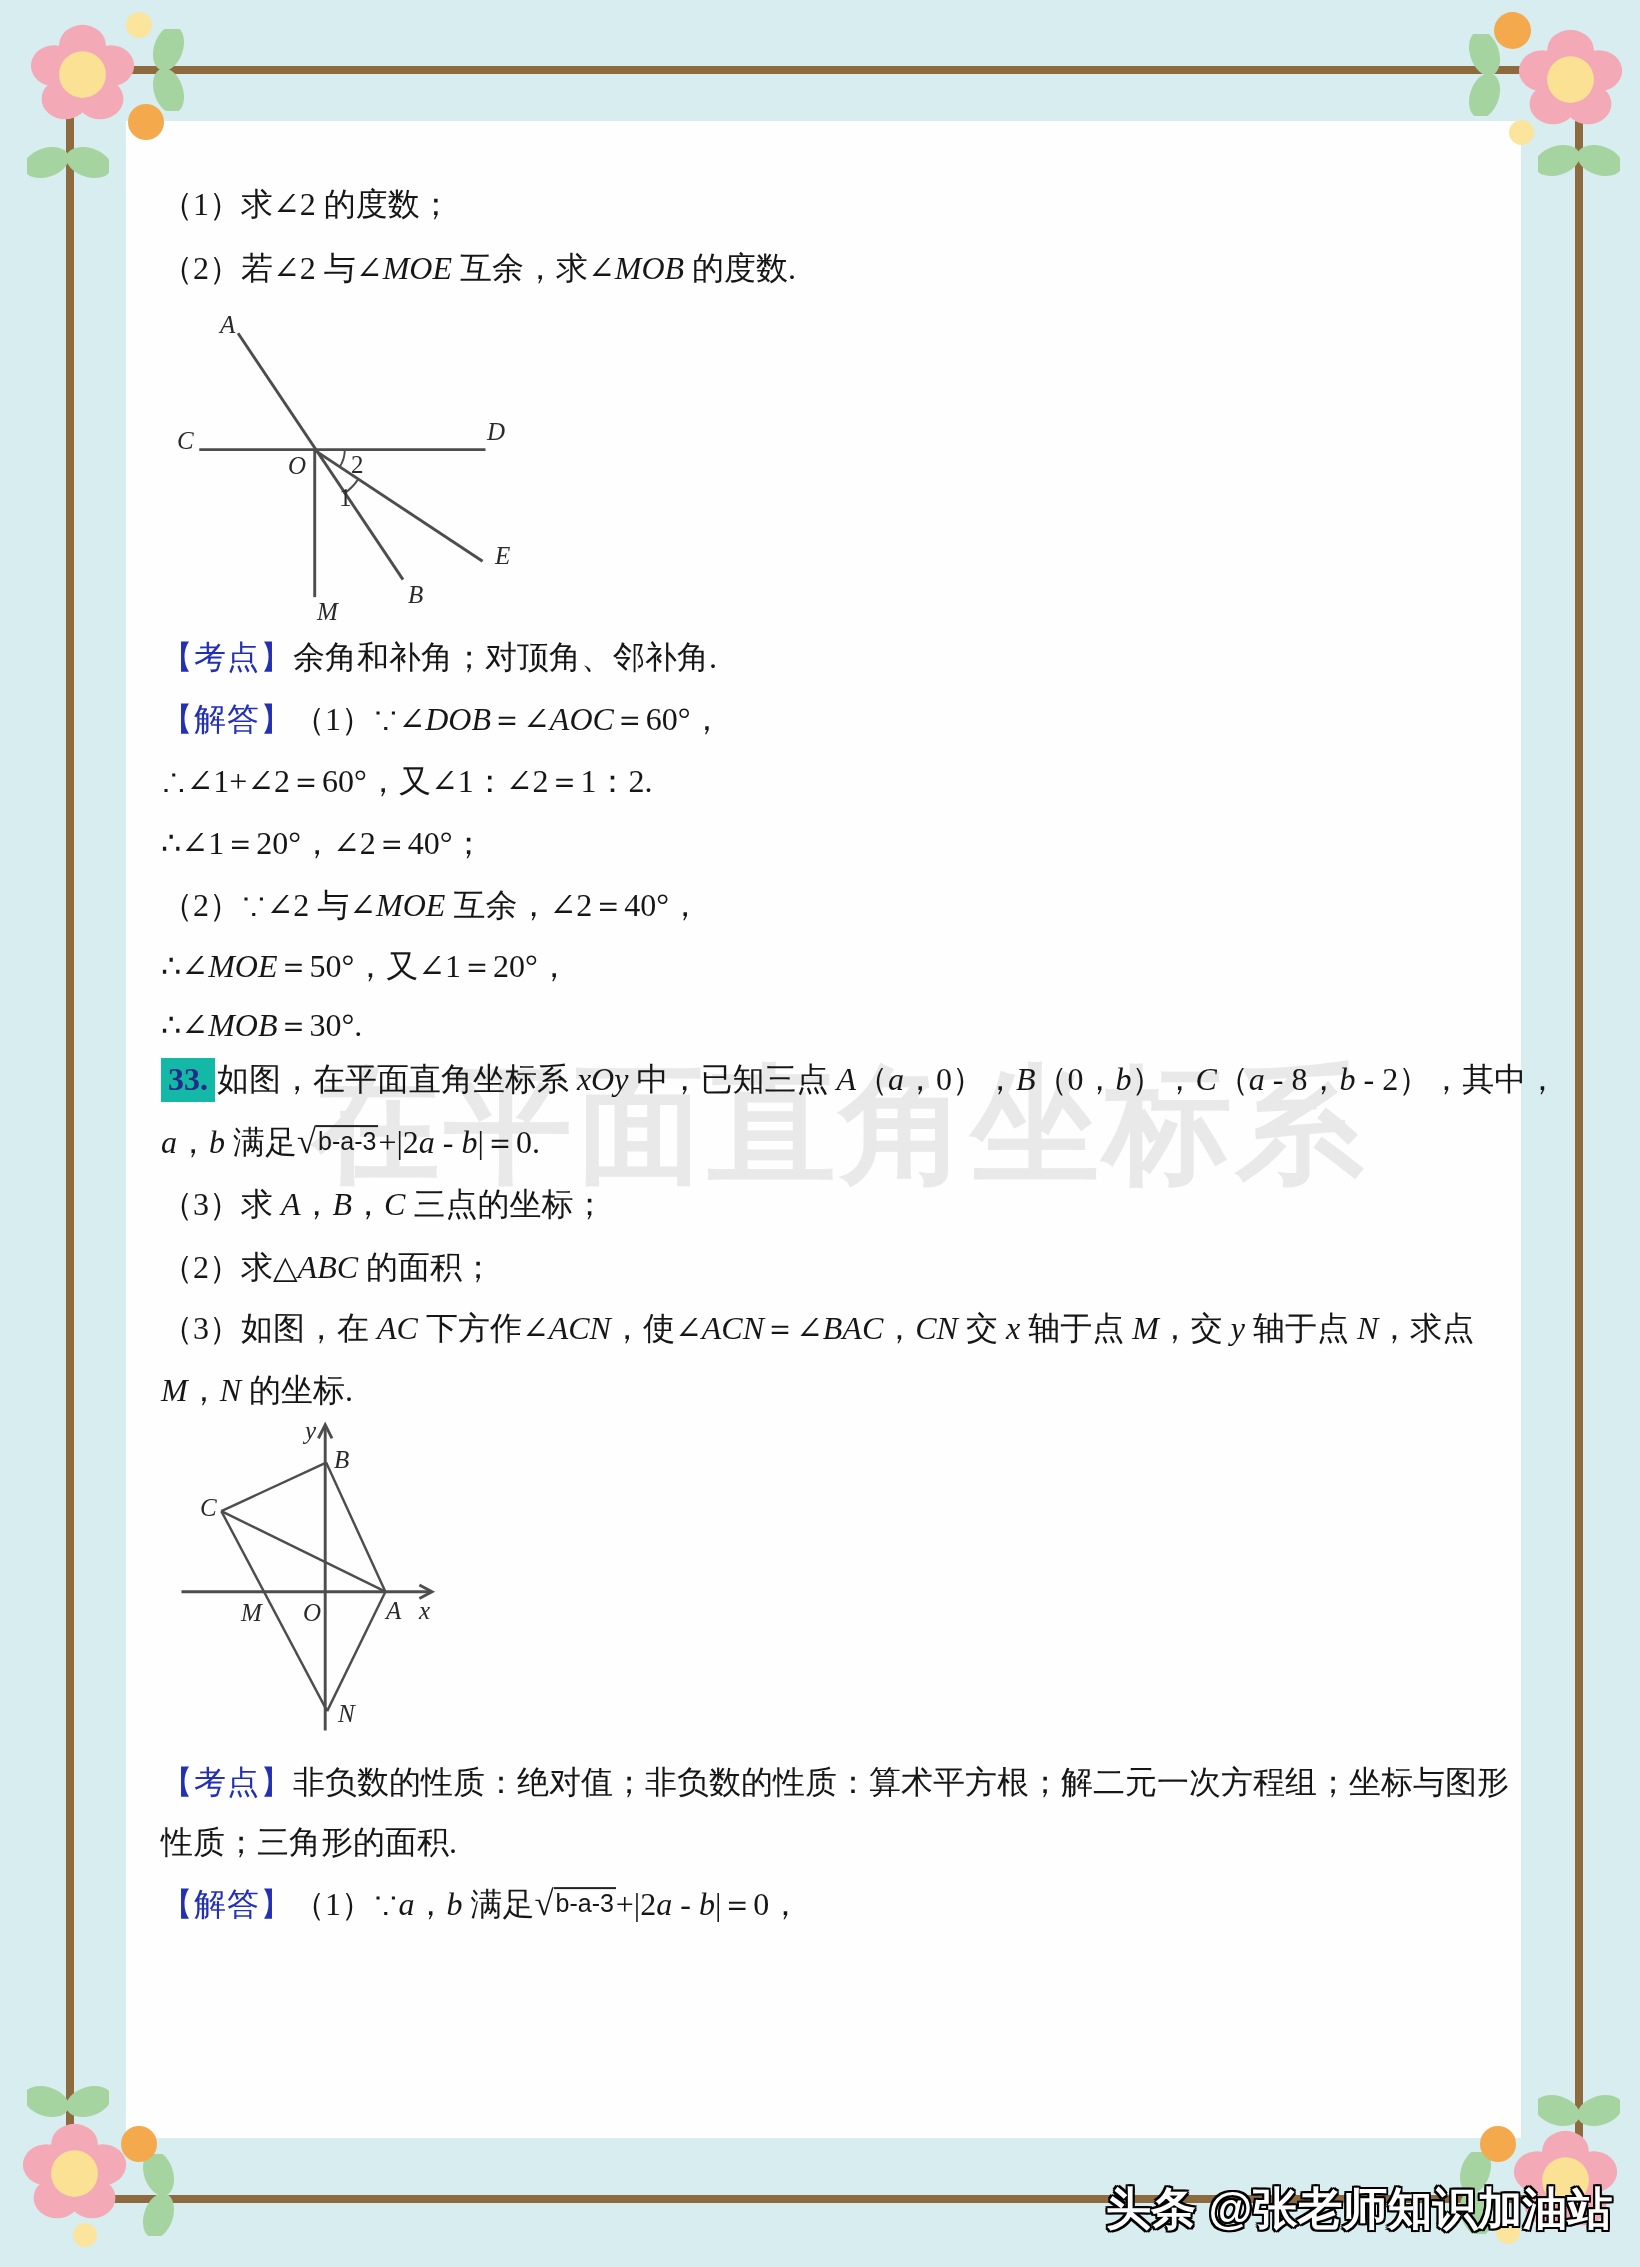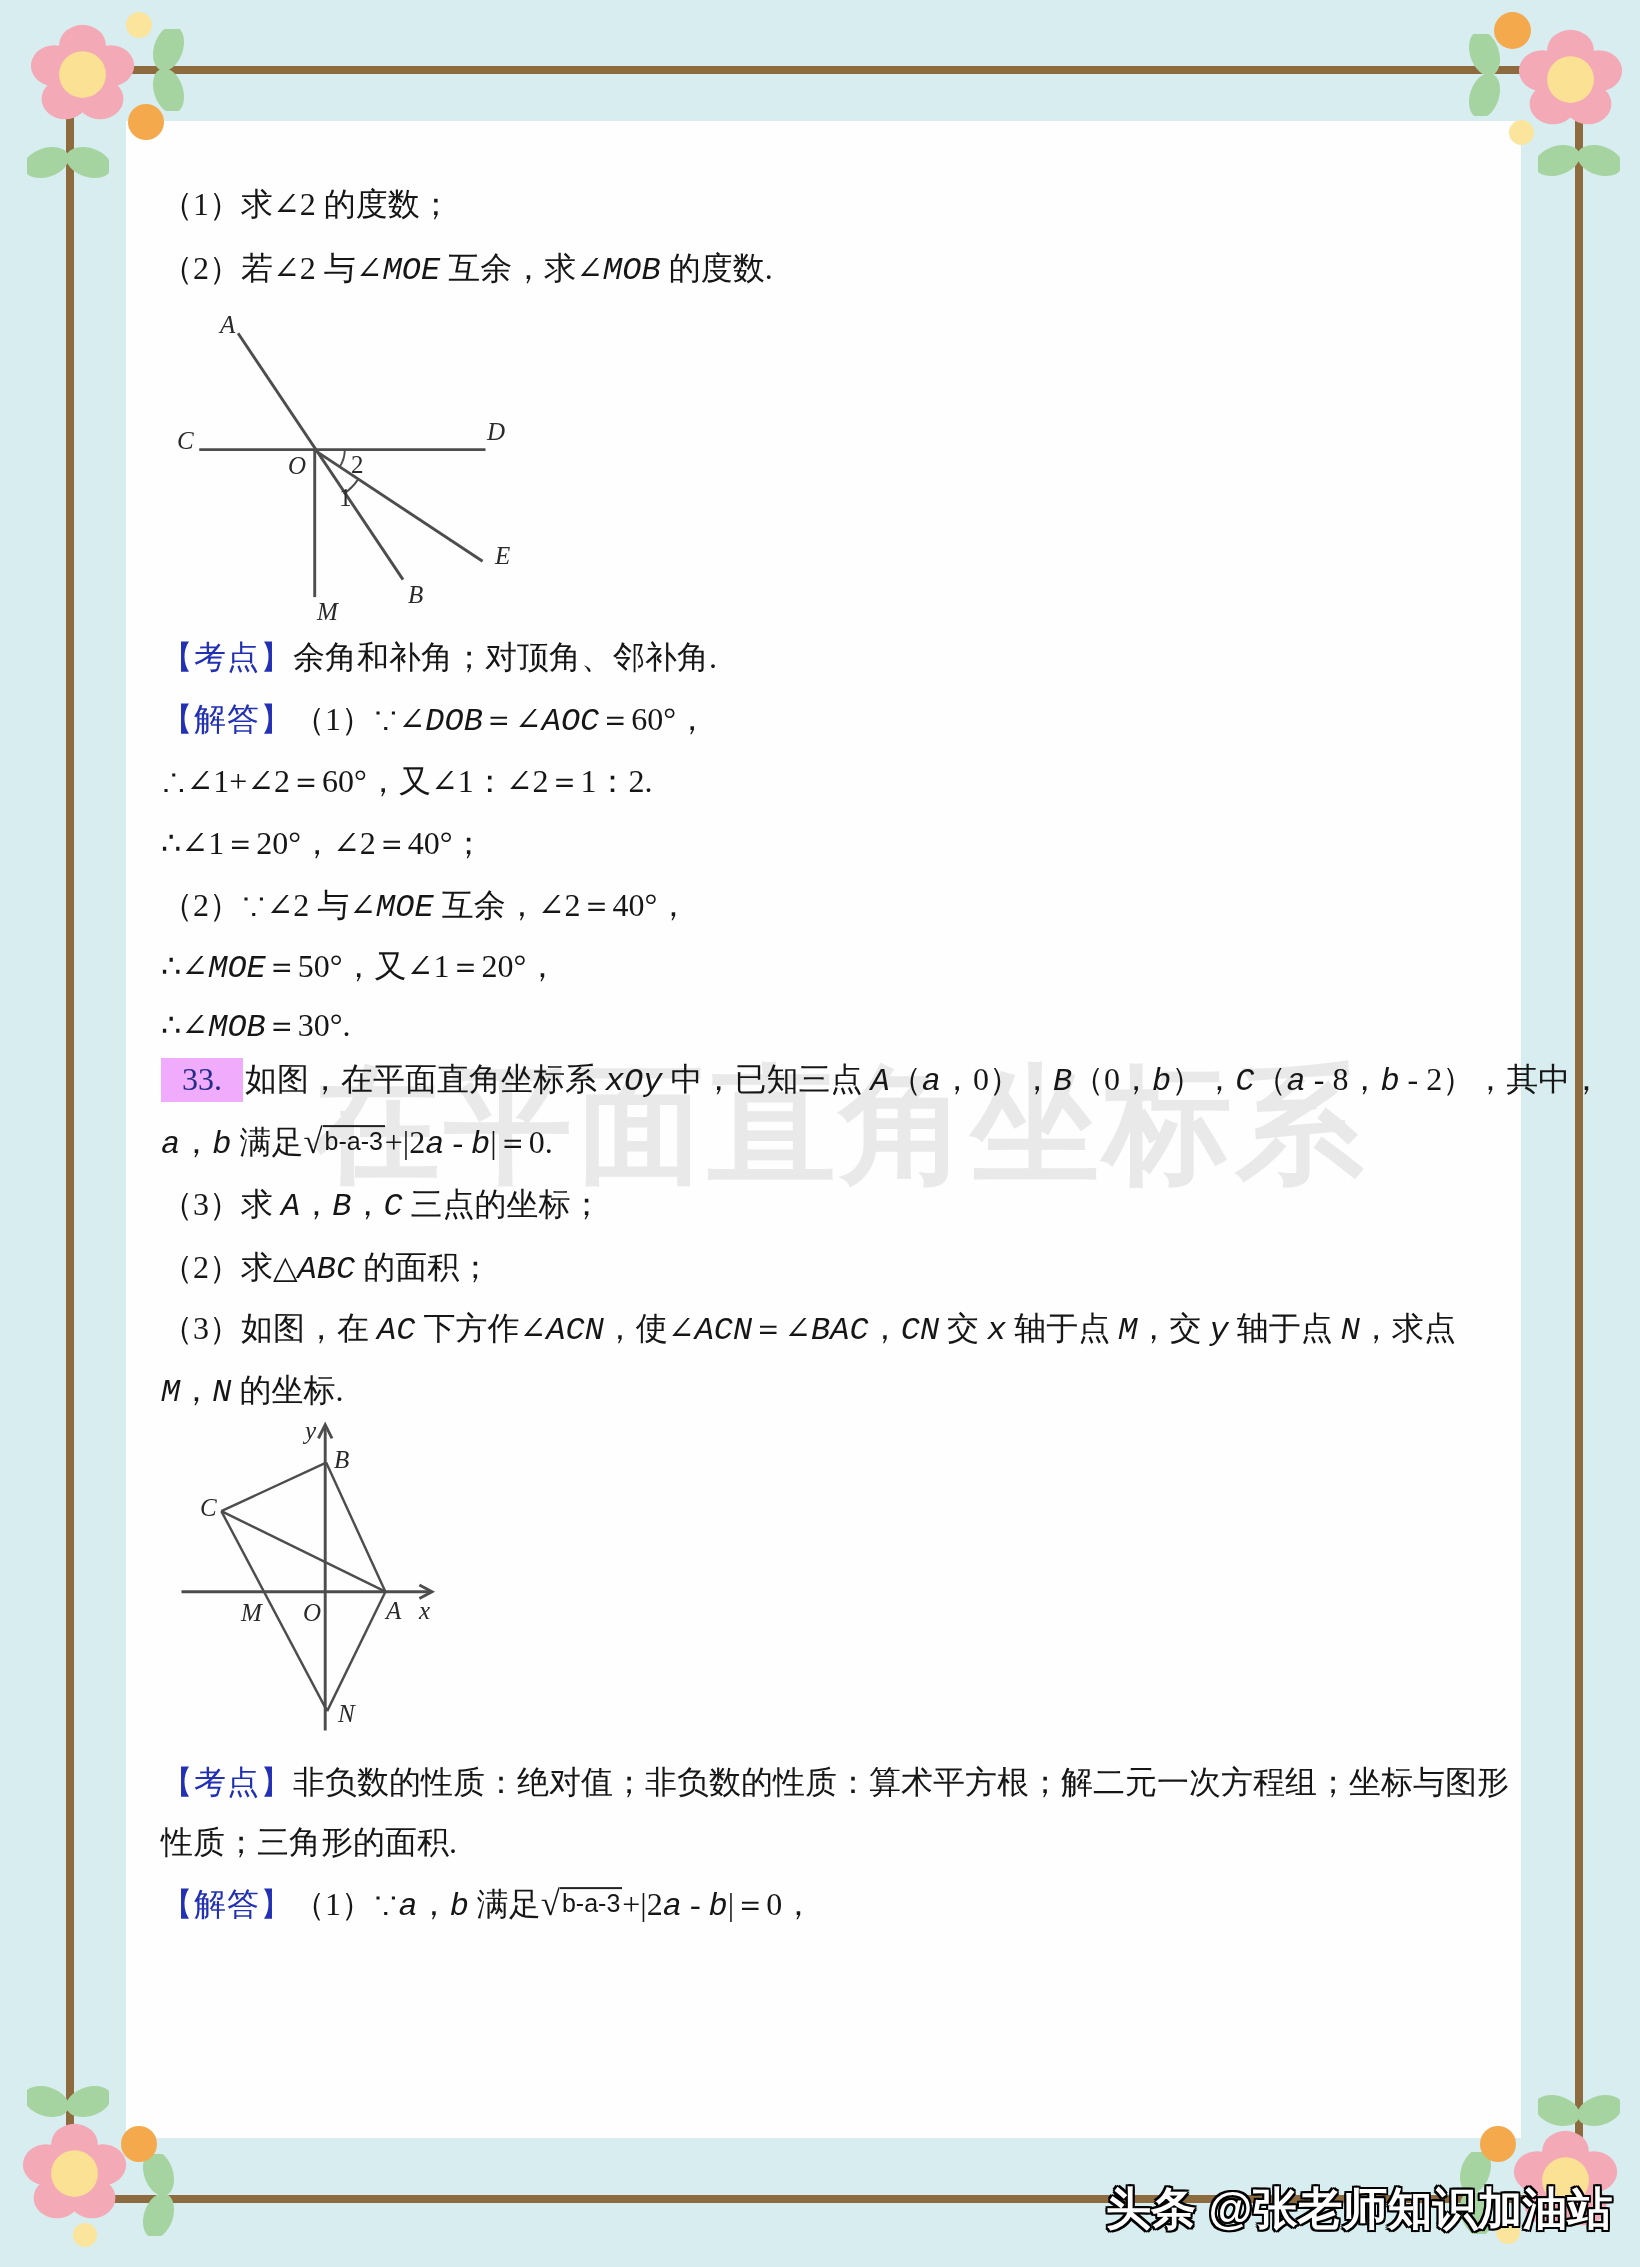--- a/index.html
+++ b/index.html
@@ -19,25 +19,25 @@
   .watermark{
     position:absolute;left:312px;top:1040px;width:1067px;
     font-family:"Liberation Sans","DejaVu Sans",sans-serif;
     font-weight:bold;font-size:128px;letter-spacing:3.9px;
     color:#e9e9e9;white-space:nowrap;z-index:1;user-select:none;
   }
   .line{
     position:absolute;left:161px;z-index:2;
     font-size:32px;color:#161616;white-space:nowrap;line-height:1.3;
   }
-  .seg-i{font-style:italic;font-family:Liberation Mono, monospace;}
+  .seg-i{font-style:italic;font-family:Liberation Serif, serif;}
   .seg-blue{color:#2230b4;letter-spacing:1px;text-align:right;}
   .seg-rednum{
-    background:#f0abfc;color:#222c86;font-weight:normal;
-    padding:1px 21px;margin-right:1.9px;display:inline-block;
+    background:#14b8a6;color:#222c86;font-weight:bold;
+    padding:1px 7px;margin-right:1.9px;display:inline-block;
   }
   .seg-sqrt{font-size:35px;}
   .seg-rad{
     border-top:2.4px solid #222;
     font-size:25px;font-family:"Liberation Sans","DejaVu Sans",sans-serif;
     padding:0 1.9px;display:inline-block;line-height:1.15;transform:translateY(-2.9px);
   }
   .diagram{position:absolute;z-index:2;}
   .diagram svg{position:absolute;left:0;top:0;}
   .dlabel{

